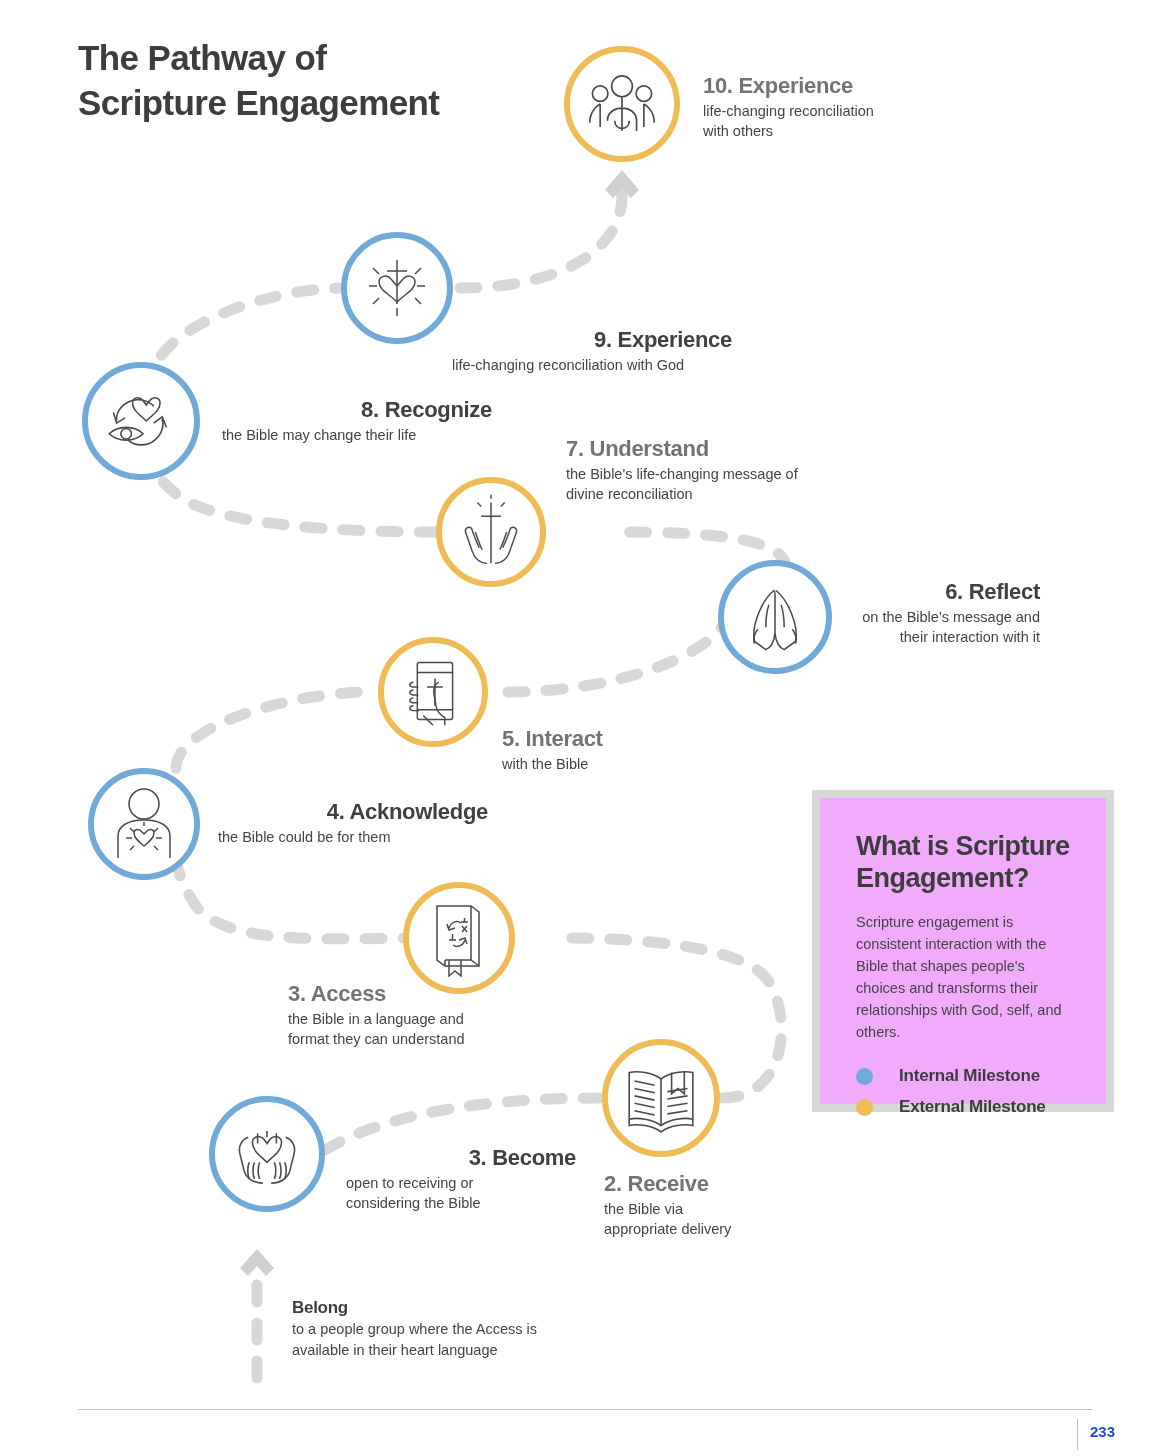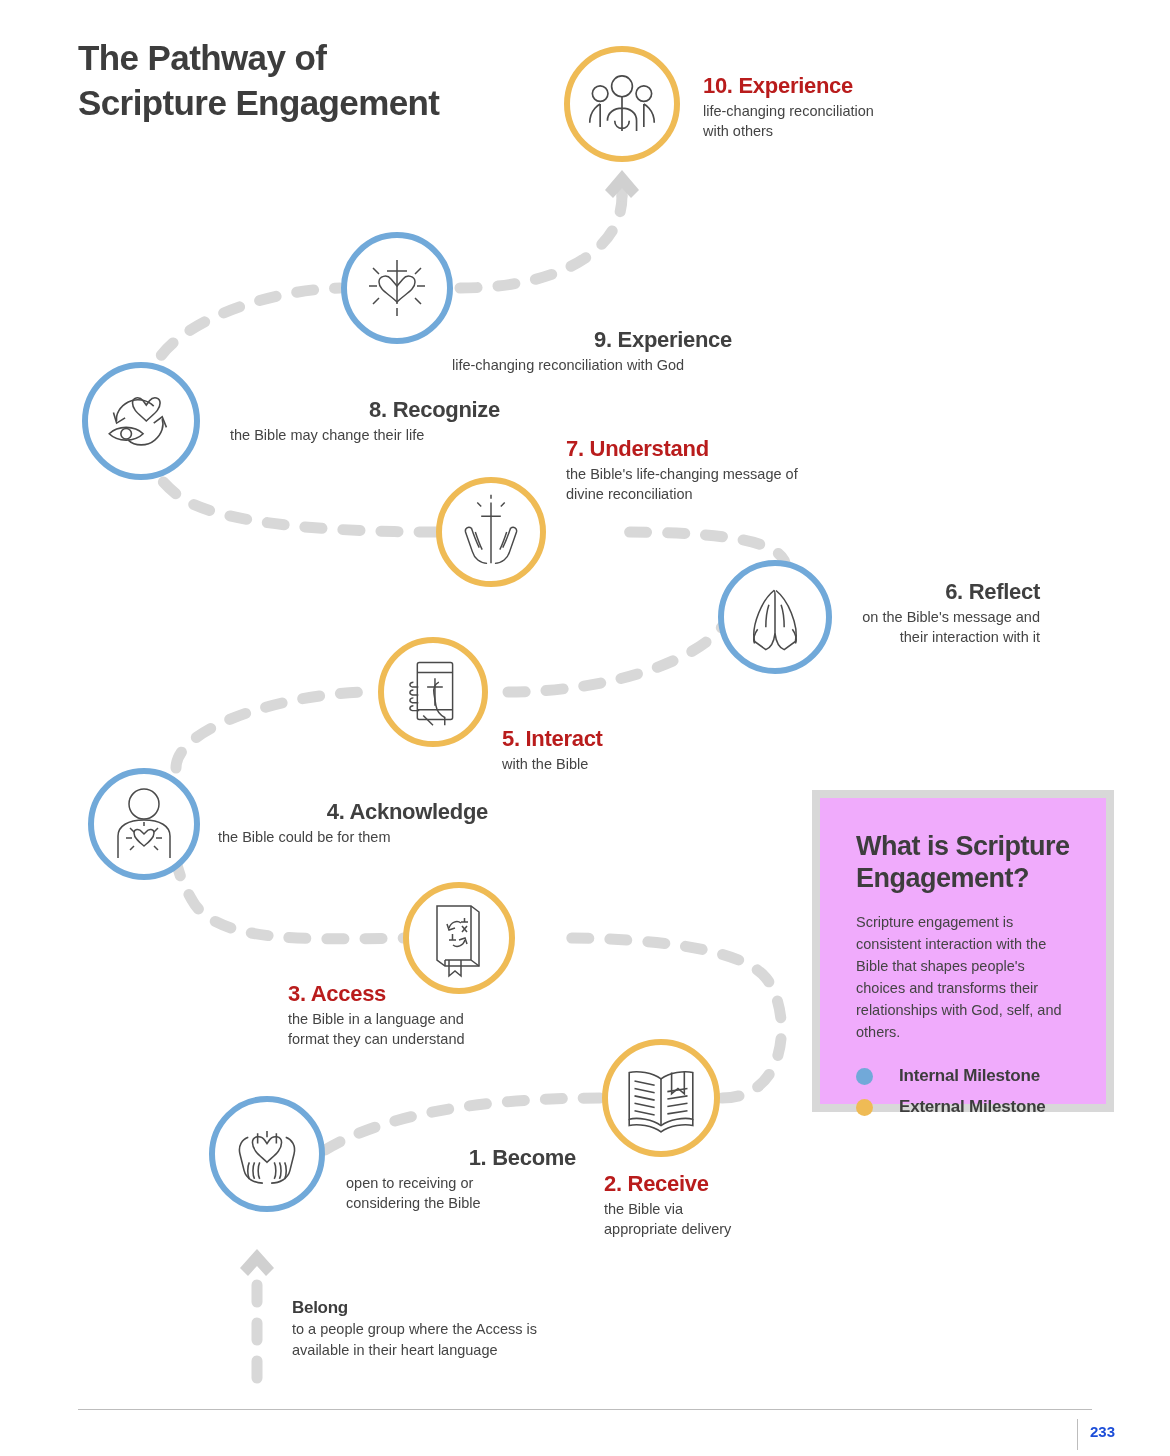--- a/index.html
+++ b/index.html
@@ -26,21 +26,21 @@
 
   
   .node{position:absolute;border-radius:50%;background:#fff;box-sizing:border-box;}
   .node.ext{border:6px solid #EFBB55;}
   .node.int{border:6px solid #71A9D9;}
   .node svg{position:absolute;left:0;top:0;width:100%;height:100%;}
 
   
   .lab{position:absolute;}
   .lab .hd{font-size:22px;font-weight:bold;line-height:1.12;letter-spacing:-.3px;}
-  .lab .hd.ext{color:#b91c1c;}
+  .lab .hd.ext{color:#737373;}
   .lab .hd.int{color:#404040;text-align:right;}
   .lab .hd.dark{color:#3d3d3d;font-size:17px;}
   .lab .sub{font-size:14.5px;line-height:1.42;color:#444;margin-top:2px;white-space:pre-line;}
   .lab.right{text-align:right;}
 
   
   .infobox{
     position:absolute;left:812px;top:790px;width:302px;height:322px;
     border:8px solid #d8d8d8;background:#f0abfc;box-sizing:border-box;
   }
@@ -148,21 +148,21 @@
         <path d="M62 36 C56 30 46 28 38 32 C30 36 26 44 27 50"></path>
         <path d="M24 42 L27 52 L35 47"></path>
         <path d="M38 68 C44 74 56 74 63 68 C70 62 72 54 70 48"></path>
         <path d="M74 56 L70 46 L62 52"></path>
         <path d="M55 50 C49 44 42 40 42 33 C42 28 48 26 52 31 L55 35 L58 31 C62 26 68 28 68 33 C68 40 61 44 55 50 Z"></path>
         <path d="M20 62 C28 54 44 54 52 62 C44 70 28 70 20 62 Z"></path>
         <circle cx="36" cy="62" r="5"></circle>
       </g>
     </svg>
   </div>
-  <div class="lab" style="left:230px;top:398px;width:270px;">
+  <div class="lab" style="left:222px;top:398px;width:270px;">
     <div class="hd int">8. Recognize</div>
     <div class="sub">the Bible may change their life</div>
   </div>
 
   <div class="node ext" style="left:436px;top:477px;width:110px;height:110px;">
     <svg viewBox="0 0 100 100">
       <g fill="none" stroke="#4a4a4a" stroke-width="1.5">
         <path d="M50 20 L50 82 M40 34 L60 34"></path>
         <path d="M30 46 C27 44 23 46 24 50 L31 70 C33 77 39 82 46 82"></path>
         <path d="M30 46 C32 52 35 60 38 66 M34 50 C36 56 38 62 41 68"></path>
@@ -271,21 +271,21 @@
       <g fill="none" stroke="#4a4a4a" stroke-width="1.5">
         <path d="M50 58 C44 52 36 47 36 39 C36 33 44 31 48 37 L50 40 L52 37 C56 31 64 33 64 39 C64 47 56 52 50 58 Z"></path>
         <path d="M32 34 C26 36 22 42 24 50 L28 66 C30 74 38 78 46 78"></path>
         <path d="M68 34 C74 36 78 42 76 50 L72 66 C70 74 62 78 54 78"></path>
         <path d="M33 58 C31 62 31 70 33 74 M38 58 C36 62 36 70 38 74 M43 58 C41 62 41 70 43 74 M57 58 C59 62 59 70 57 74 M62 58 C64 62 64 70 62 74 M67 58 C69 62 69 70 67 74"></path>
         <path d="M41 30 L41 40 M50 28 L50 34 M59 30 L59 40"></path>
       </g>
     </svg>
   </div>
   <div class="lab" style="left:346px;top:1146px;width:230px;">
-    <div class="hd int">1. Become</div>
+    <div class="hd int">3. Become</div>
     <div class="sub">open to receiving or
 considering the Bible</div>
   </div>
 
   <div class="lab" style="left:292px;top:1298px;width:300px;">
     <div class="hd dark">Belong</div>
     <div class="sub">to a people group where the Access is
 available in their heart language</div>
   </div>
 

